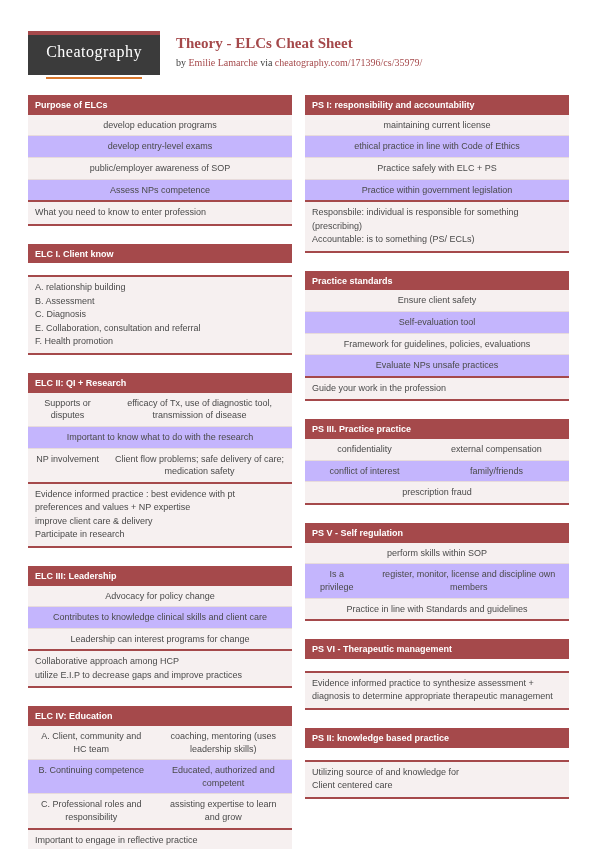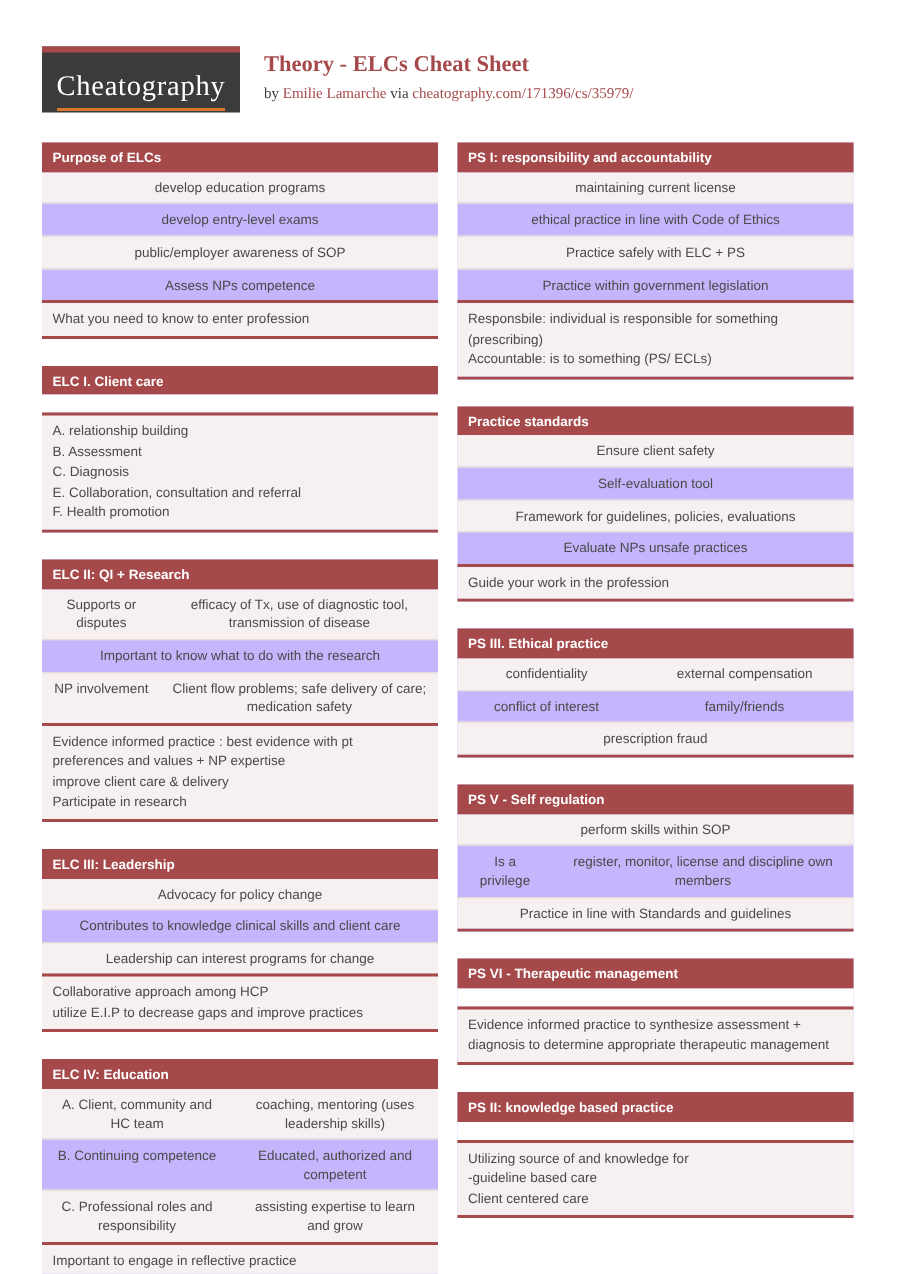--- a/index.html
+++ b/index.html
@@ -23,22 +23,22 @@
 
   
   .hdr{display:flex;align-items:flex-start;}
   .logo-box{
     width:132px;height:44px;background:var(--logo-bg);
     border-top:4px solid var(--accent);
     display:flex;align-items:center;justify-content:center;
   }
   .logo-text{
     font-family:"Liberation Serif","DejaVu Serif",serif;
-    font-size:19px;color:#fff;letter-spacing:.5px;
-    border-bottom:2px solid var(--orange);padding-bottom:4px;line-height:1.1;margin-top:12px;
+    font-size:16px;color:#fff;letter-spacing:.5px;
+    border-bottom:2px solid var(--orange);padding-bottom:16px;line-height:1.1;margin-top:12px;
   }
   .title-wrap{margin-left:16px;padding-top:4px;}
   .sheet-title{
     font-family:"Liberation Serif","DejaVu Serif",serif;
     font-size:15px;font-weight:bold;color:var(--accent);
   }
   .byline{font-size:10px;color:#3c3c3c;margin-top:5px;
     font-family:"Liberation Serif","DejaVu Serif",serif;}
   .byline a,.red-link{color:var(--accent);text-decoration:none;}
 
@@ -104,21 +104,21 @@
           </div>
         <div class="row">
             <div class="cell cell-full">Assess NPs competence</div>
           </div>
         <div class="notes">
           <div class="note-line">What you need to know to enter profession</div>
         </div>
       </div>
 
       <div class="card">
-        <div class="card-header">ELC I. Client care</div>
+        <div class="card-header">ELC I. Client know</div>
         <div class="empty-row"></div>
         <div class="notes">
           <div class="note-line">A. relationship building</div>
           <div class="note-line">B. Assessment</div>
           <div class="note-line">C. Diagnosis</div>
           <div class="note-line">E. Collaboration, consultation and referral</div>
           <div class="note-line">F. Health promotion</div>
         </div>
       </div>
 
@@ -215,21 +215,21 @@
           </div>
         <div class="row">
             <div class="cell cell-full">Evaluate NPs unsafe practices</div>
           </div>
         <div class="notes">
           <div class="note-line">Guide your work in the profession</div>
         </div>
       </div>
 
       <div class="card">
-        <div class="card-header">PS III. Ethical practice</div>
+        <div class="card-header">PS III. Practice practice</div>
         <div class="row shaded split-45">
           <div class="cell cell-l">confidentiality</div>
           <div class="cell cell-r">external compensation</div>
         </div>
         <div class="row split-45">
           <div class="cell cell-l">conflict of interest</div>
           <div class="cell cell-r">family/friends</div>
         </div>
         <div class="row shaded">
             <div class="cell cell-full">prescription fraud</div>
@@ -256,21 +256,20 @@
         <div class="notes">
           <div class="note-line">Evidence informed practice to synthesize assessment + diagnosis to determine appropriate therapeutic management</div>
         </div>
       </div>
 
       <div class="card">
         <div class="card-header">PS II: knowledge based practice</div>
         <div class="empty-row"></div>
         <div class="notes">
           <div class="note-line">Utilizing source of and knowledge for</div>
-          <div class="note-line">-guideline based care</div>
           <div class="note-line">Client centered care</div>
         </div>
       </div>
 
     </div>
   </div>
 
 </div>
 
 </body></html>

